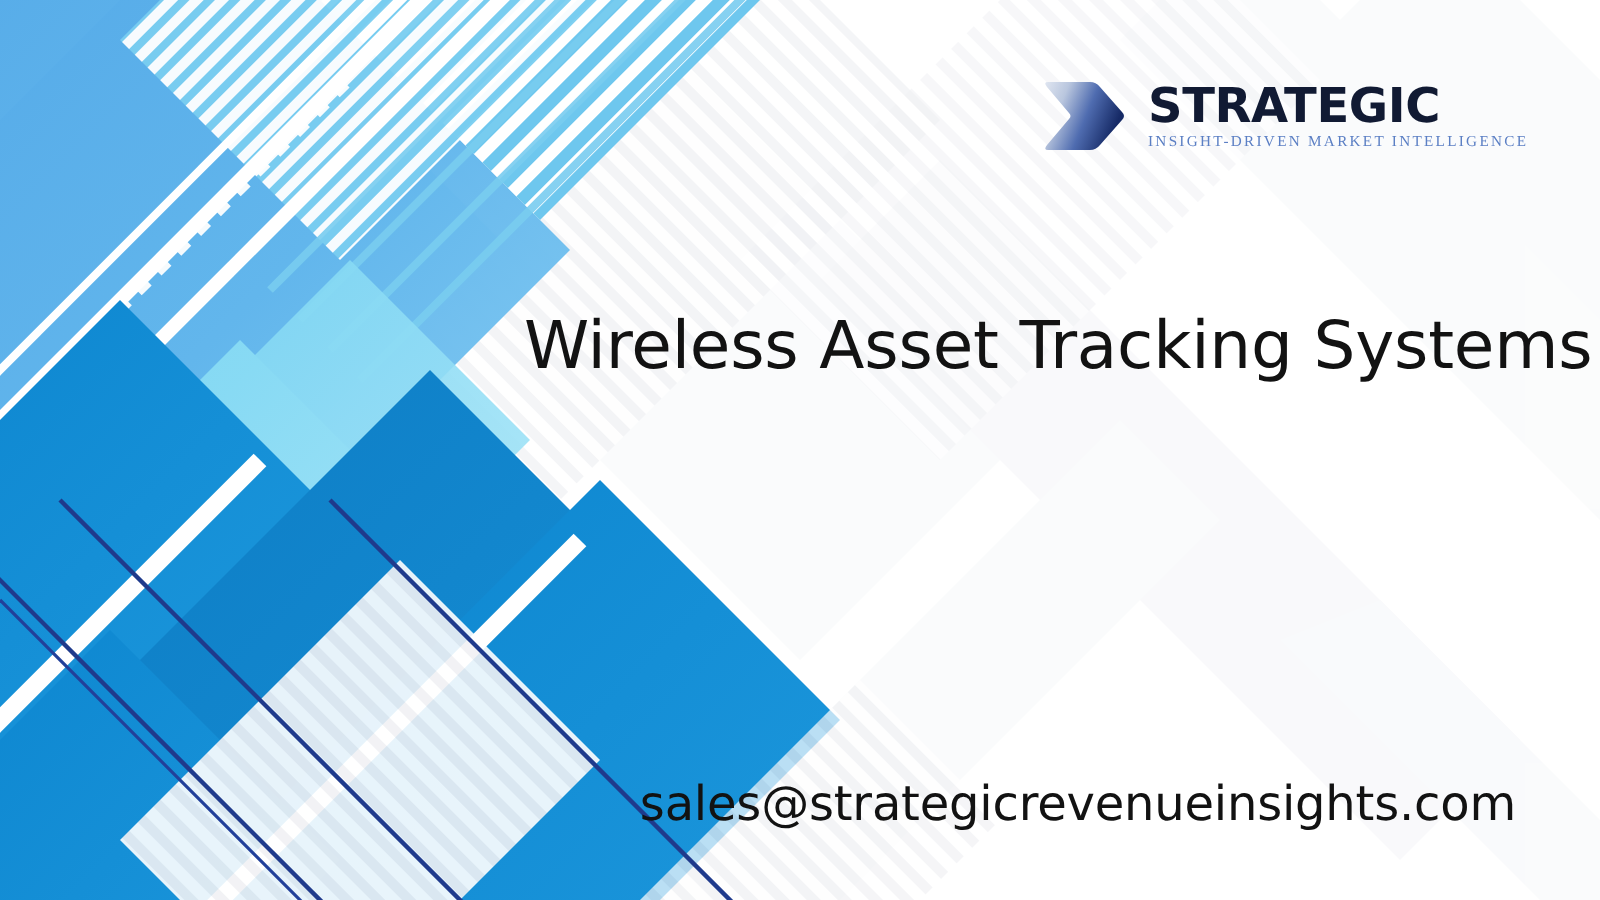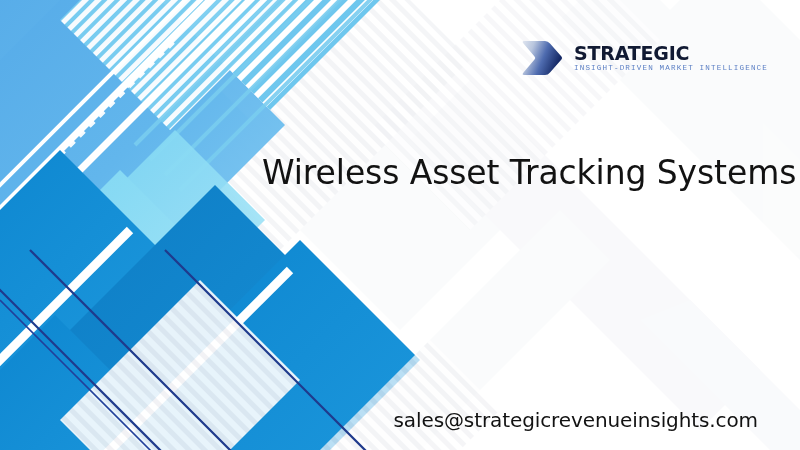--- a/index.html
+++ b/index.html
@@ -46,28 +46,28 @@
   .logo-words {
     display: flex;
     flex-direction: column;
     justify-content: center;
     line-height: 1;
   }
   .logo-line1, .logo-line2 {
     font-family: "DejaVu Sans", sans-serif;
     font-weight: 700;
     color: #111a33;
-    font-size: 19px;
+    font-size: 24px;
     letter-spacing: -0.2px;
     white-space: nowrap;
   }
   .logo-line1 { margin-bottom: 2px; }
   .logo-line2 { margin-bottom: 4px; }
   .logo-tagline {
-    font-family: Liberation Mono, monospace;
+    font-family: Liberation Serif, serif;
     font-size: 7.6px;
     font-weight: 500;
     color: #5b7fc4;
     letter-spacing: 1.15px;
     white-space: nowrap;
   }
 
   
   .title {
     position: absolute;
@@ -80,23 +80,23 @@
     color: #121212;
     letter-spacing: -0.1px;
     line-height: 1.25;
     white-space: nowrap;
   }
 
   
   .email {
     position: absolute;
     right: 42px;
-    top: 408px;
-    font-family: "DejaVu Sans", sans-serif;
-    font-size: 20px;
+    top: 388px;
+    font-family: "DejaVu Sans", sans-serif;
+    font-size: 24px;
     font-weight: 400;
     color: #121212;
     letter-spacing: -0.1px;
     white-space: nowrap;
   }
 </style>
 </head>
 <body>
 
 <div class="slide">

